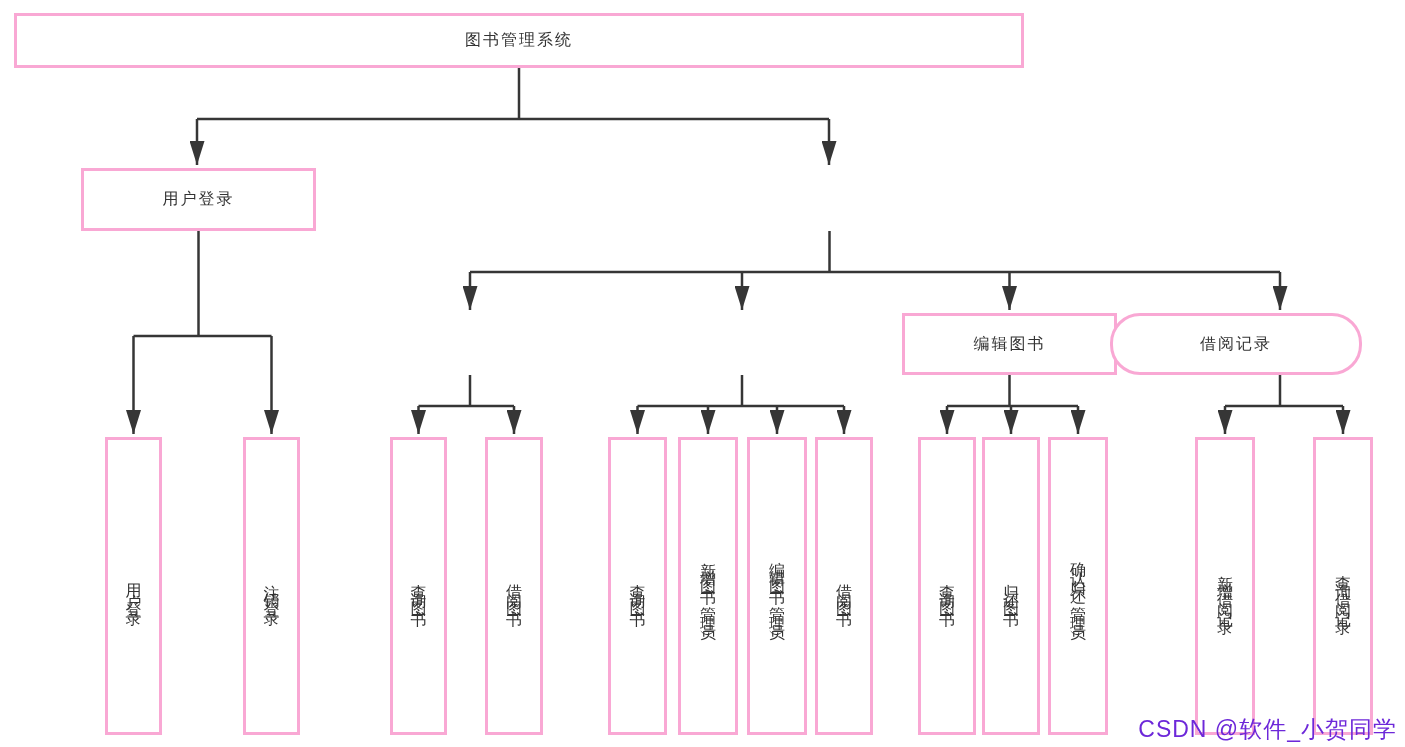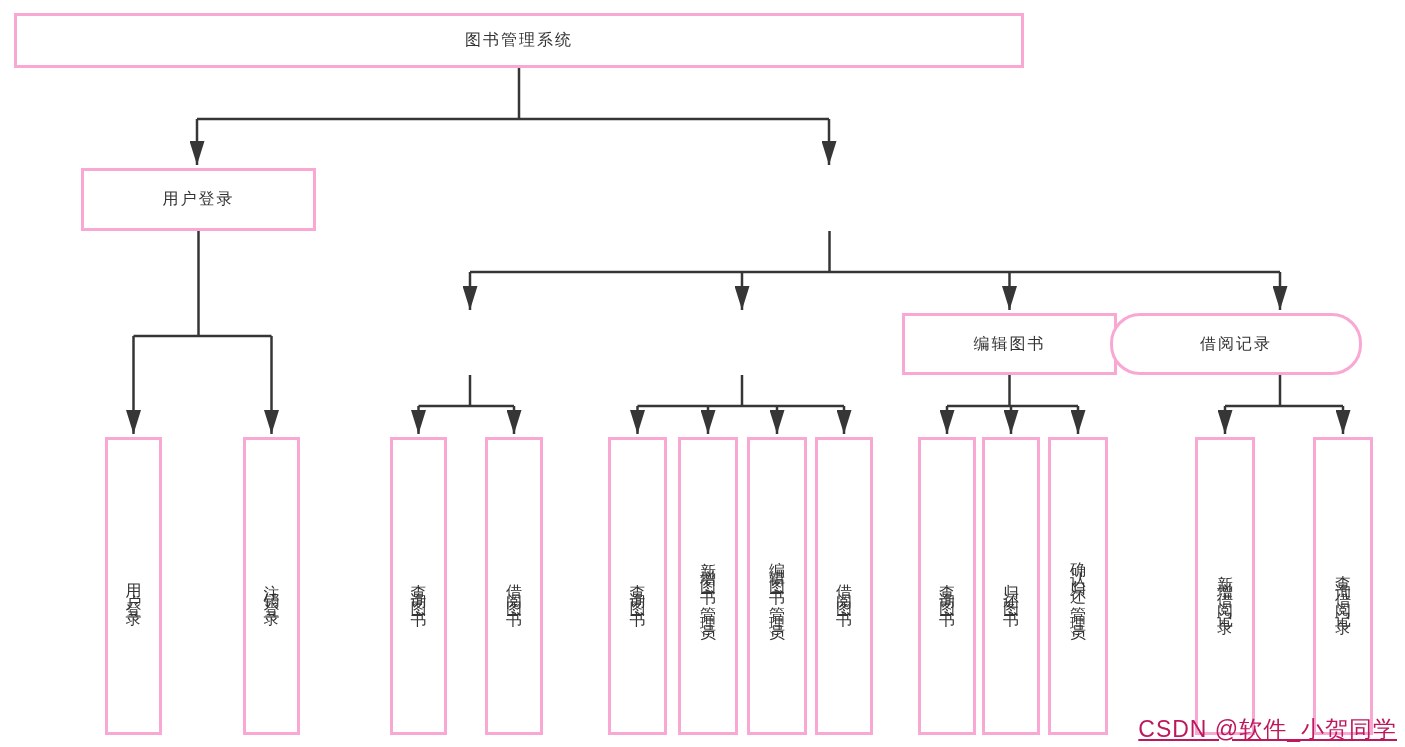--- a/index.html
+++ b/index.html
@@ -61,24 +61,23 @@
   .lf-cb1 { left: 918px;  top: 437px; width: 58px; height: 298px; }
   .lf-cb2 { left: 982px;  top: 437px; width: 58px; height: 298px; }
   .lf-cb3 { left: 1048px; top: 437px; width: 60px; height: 298px; }
   .lf-rc1 { left: 1195px; top: 437px; width: 60px; height: 298px; }
   .lf-rc2 { left: 1313px; top: 437px; width: 60px; height: 298px; }
   .watermark {
     position: absolute;
     right: 8px;
     bottom: 2px;
     font-size: 23px;
-    color: #be185d;
+    color: #6d28d9;
     letter-spacing: 1px;
     z-index: 5;
-    text-decoration: underline;
   }
 </style>
 </head>
 <body>
 
 <div class="canvas">
 
   <svg class="connectors" viewBox="0 0 1405 747" xmlns="http://www.w3.org/2000/svg">
     <defs>
       <marker id="arrow" viewBox="0 0 24 15" refX="24" refY="7.5" markerWidth="24" markerHeight="15" markerUnits="userSpaceOnUse" orient="auto">

